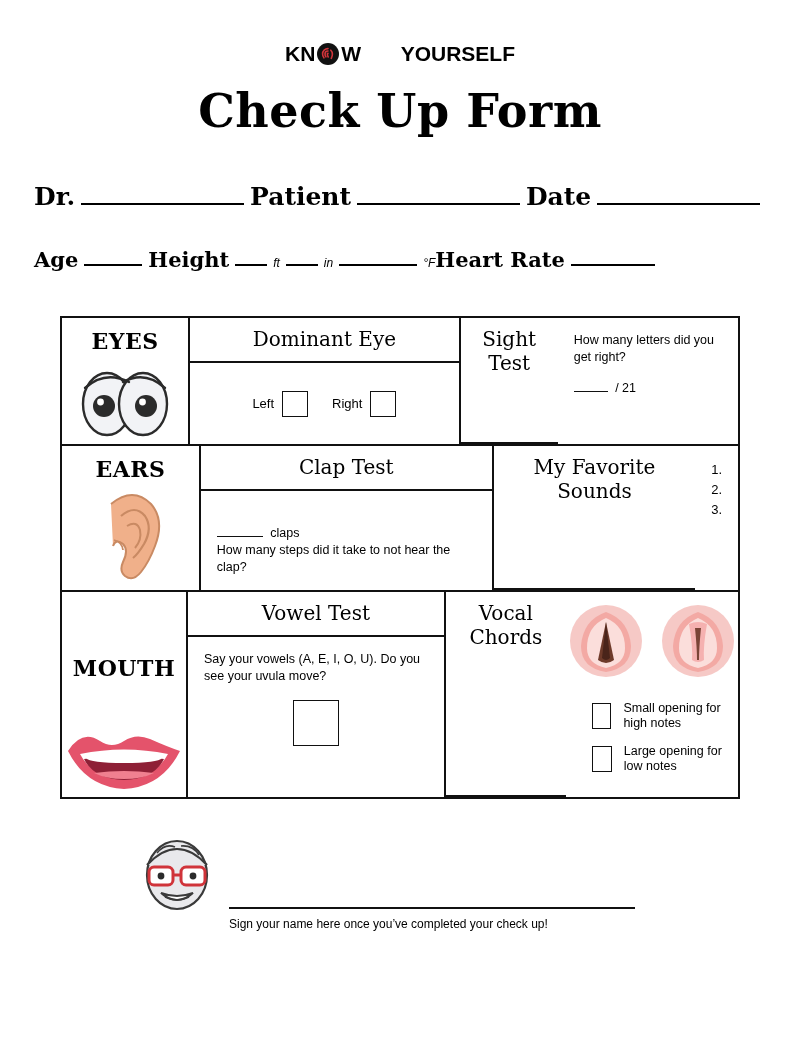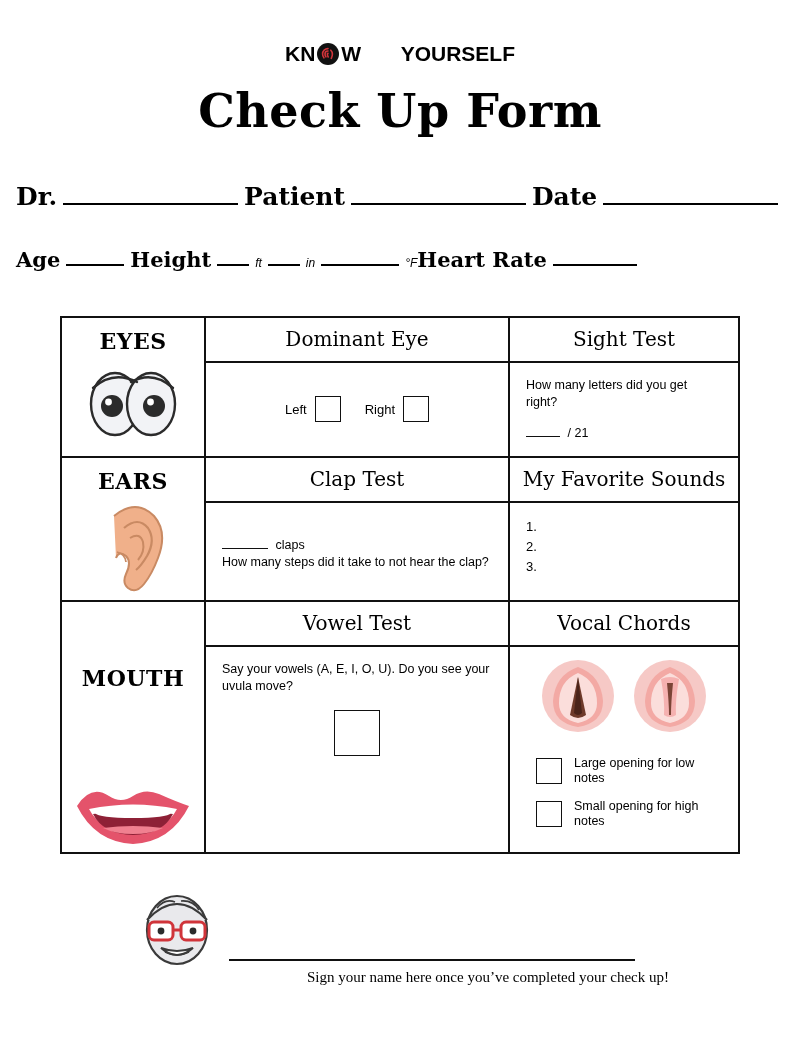--- a/index.html
+++ b/index.html
@@ -52,21 +52,21 @@
     font-family: "DejaVu Serif", serif;
     font-weight: bold;
     font-size: 46px;
     margin-top: 18px;
     letter-spacing: 0.5px;
   }
 
   
   .fields {
     margin-top: 44px;
-    padding: 0 16px;
+    padding: 0 34px;
   }
   .field-row {
     display: flex;
     align-items: flex-end;
     font-family: "DejaVu Serif", serif;
     font-weight: bold;
   }
   .row1 { font-size: 25px; }
   .row2 { font-size: 21px; margin-top: 36px; }
   .lbl { white-space: nowrap; }
@@ -117,21 +117,21 @@
     width: 304px;
     box-sizing: border-box;
     border-right: 2px solid #111;
     display: flex;
     flex-direction: column;
   }
   .col-right {
     flex: 1 1 auto;
     box-sizing: border-box;
     display: flex;
-    flex-direction: column;
+    flex-direction: row;
   }
   .cell-head {
     text-align: center;
     font-family: "DejaVu Serif", serif;
     font-size: 20px;
     padding: 9px 4px 10px 4px;
     border-bottom: 2px solid #111;
   }
   .cell-body {
     flex: 1 1 auto;
@@ -208,23 +208,23 @@
   }
   .footer-face { margin-right: 6px; margin-bottom: 6px; }
   .footer-right { flex: 0 0 auto; }
   .sign-rule {
     border-bottom: 2px solid #111;
     width: 406px;
     height: 0;
     margin-bottom: 8px;
   }
   .sign-text {
-    font-family: Liberation Serif, serif;
-    font-size: 15px;
-    text-align: right;
+    font-family: Liberation Sans, sans-serif;
+    font-size: 12px;
+    text-align: left;
     width: 440px;
   }
   .vowel-box-wrap { display:flex; justify-content:center; margin-top: 16px; }
 </style>
 </head>
 <body>
 
 <div class="page">
 
   <div class="brand">
@@ -392,25 +392,25 @@
                 <path d="M39 10 Q62 18 64 44 Q64 66 39 70 Q14 66 14 44 Q16 18 39 10 Z" fill="#f3a9a4"></path>
                 <path d="M39 16 Q58 24 58 46 Q58 62 39 66 Q20 62 20 46 Q20 24 39 16 Z" fill="#fbdedb"></path>
                 <path d="M30 22 Q34 44 33 58 Q39 62 45 58 Q44 44 48 22 Q39 18 30 22 Z" fill="#f08c8c" opacity="0.55"></path>
                 <path d="M36 26 Q38 46 38 58 L40 58 Q40 46 42 26 Z" fill="#7a4436"></path>
               </svg>
             </span>
           </div>
           <div class="vc-opts">
             <div class="vc-opt">
               <span class="cbox"></span>
-              <span style="max-width:140px;">Large opening for low notes</span>
+              <span style="max-width:140px;">Small opening for high notes</span>
             </div>
             <div class="vc-opt">
               <span class="cbox"></span>
-              <span style="max-width:140px;">Small opening for high notes</span>
+              <span style="max-width:140px;">Large opening for low notes</span>
             </div>
           </div>
         </div>
       </div>
     </div>
 
   </div>
 
   <div class="footer">
     <div class="footer-face">

